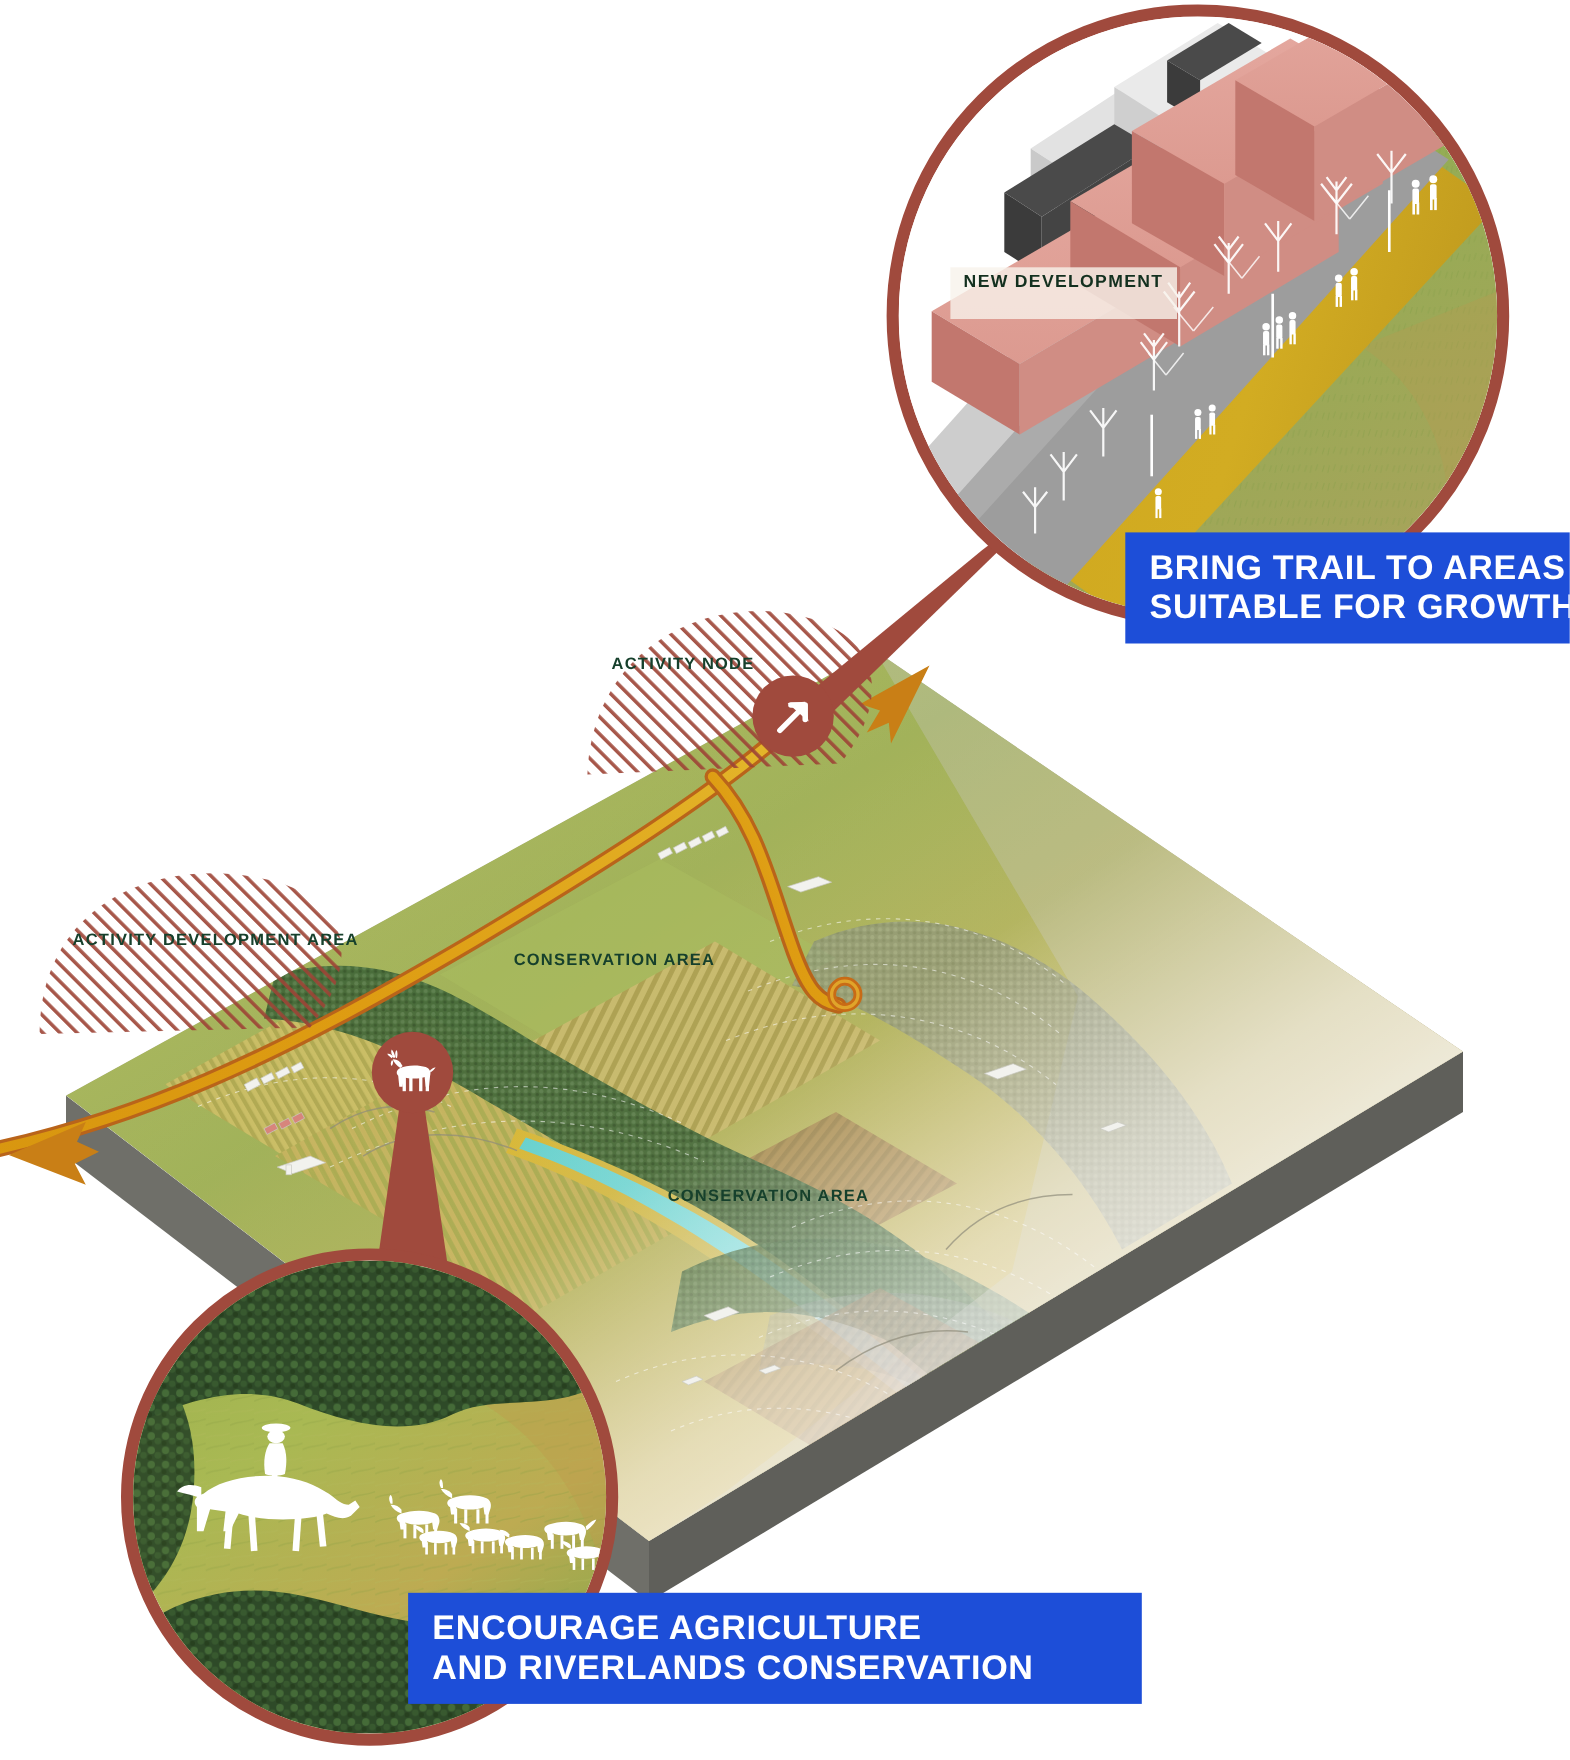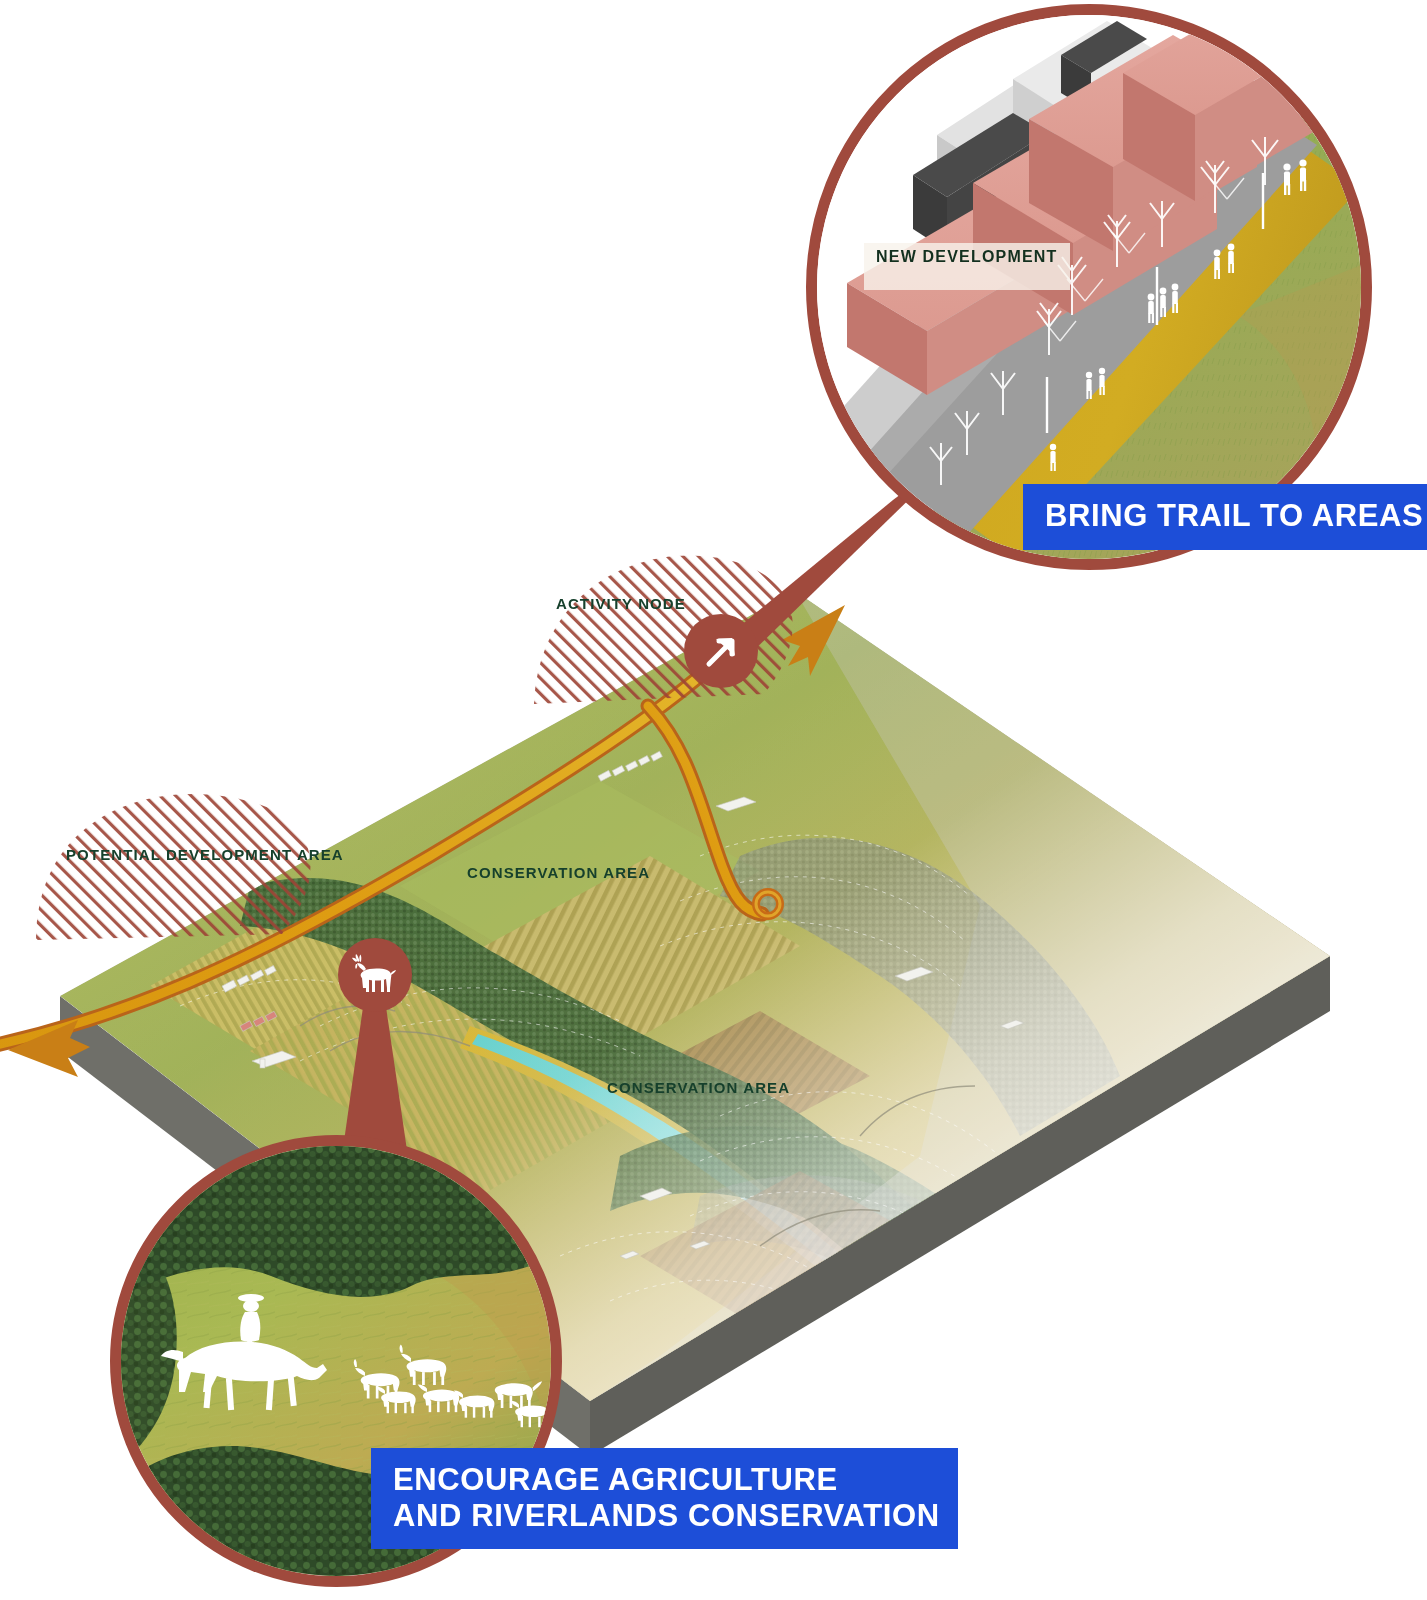--- a/index.html
+++ b/index.html
@@ -23,21 +23,21 @@
     box-sizing:border-box;
     margin-left:21px;
   }
   .banner .ln{display:block;white-space:nowrap;}
   #banner-growth{
     left:1002px;top:484px;width:410px;
     font-size:31px;text-align:right;
     padding-right:10px;
   }
   #banner-agri{
-    left:350px;top:1448px;width:587px;
+    left:350px;top:1448px;width:667px;
     font-size:31px;text-align:left;
   }
 
   
   .callout{
     position:absolute;border-radius:50%;
     border:11px solid #a04a3d;
     overflow:hidden;
     background:#ffffff;
     box-sizing:border-box;
@@ -294,21 +294,21 @@
     <g>
       <path d="M534,704 C538,588 646,536 736,562 C806,583 806,642 764,694 Z" fill="url(#hatchP)" opacity="0.9"></path>
     </g>
 
     <g>
       <path d="M36,940 C36,818 150,774 252,802 C324,823 324,882 282,934 Z" fill="url(#hatchP)" opacity="0.9"></path>
     </g>
   </svg>
 
   <div class="maplabel nosel" id="lbl-activity">ACTIVITY NODE</div>
-  <div class="maplabel nosel" id="lbl-potential">POTENTIAL DEVELOPMENT AREA</div>
+  <div class="maplabel nosel" id="lbl-potential">ACTIVITY DEVELOPMENT AREA</div>
   <div class="maplabel nosel" id="lbl-cons-1">CONSERVATION AREA</div>
   <div class="maplabel nosel" id="lbl-cons-2">CONSERVATION AREA</div>
 
   <svg class="abs" style="left:0;top:0;width:1427px;height:1600px;pointer-events:none;">
 
     <polygon points="893,500 962,448 744,660 722,641" fill="#a04a3d"></polygon>
 
     <polygon points="364,1000 385,1000 415,1205 335,1205" fill="#a04a3d"></polygon>
   </svg>
 
@@ -499,20 +499,21 @@
           <path d="M446,214 L446,158"></path>
           <path d="M230,418 L230,362"></path>
       </g>
     </svg>
   </div>
 
   <div class="nosel" id="lbl-newdev">NEW DEVELOPMENT</div>
 
   <div class="banner nosel" id="banner-growth">
     <span class="ln">BRING TRAIL TO AREAS</span>
+    <span class="ln">SUITABLE FOR GROWTH</span>
   </div>
 
   <div class="callout" id="callout-bottom">
     <svg class="scene" viewBox="0 0 430 430" preserveAspectRatio="xMidYMid slice">
       <defs>
         <linearGradient id="gMeadowB" x1="0" y1="0" x2="0.7" y2="1">
           <stop offset="0%" stop-color="#9cb04e"></stop>
           <stop offset="40%" stop-color="#a9b953"></stop>
           <stop offset="75%" stop-color="#bdab52"></stop>
           <stop offset="100%" stop-color="#93a84c"></stop>

